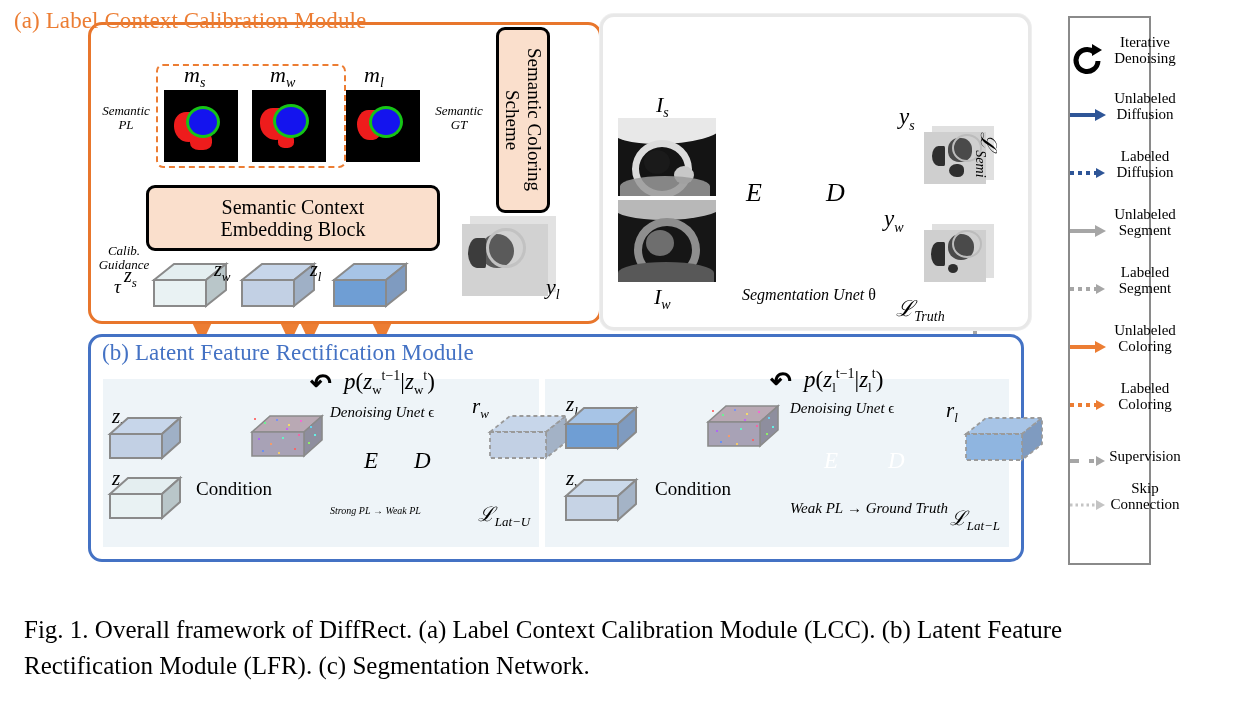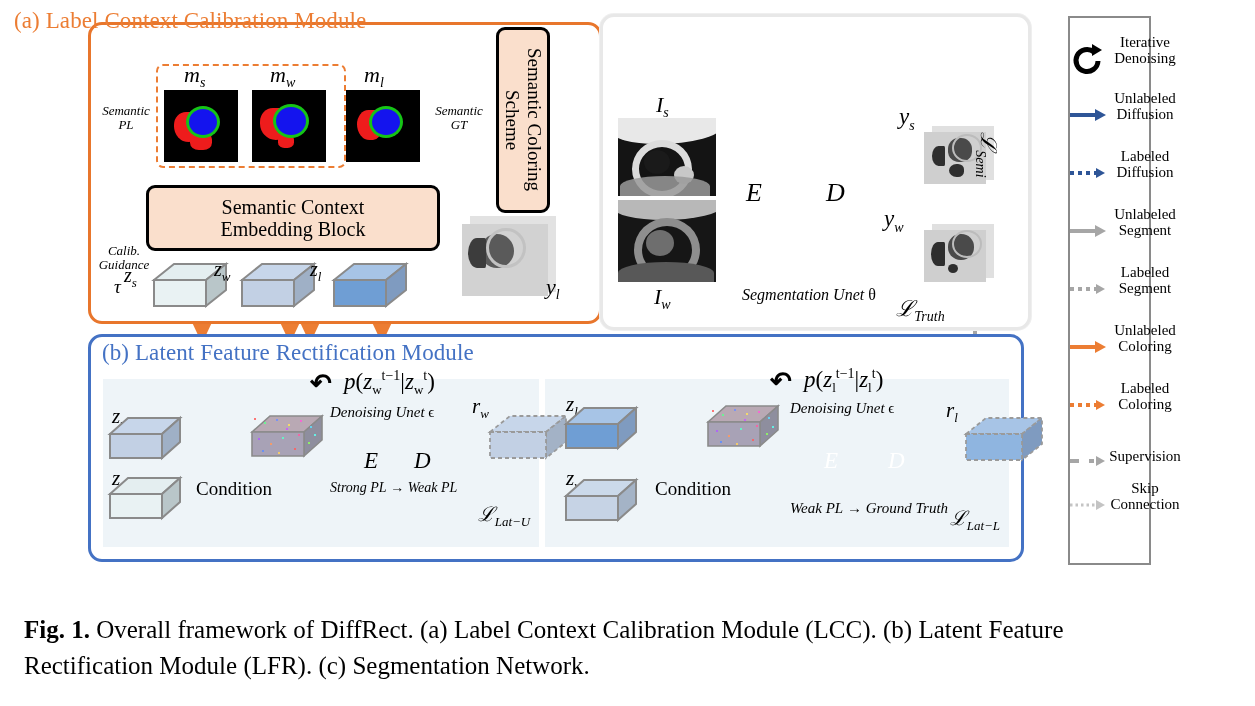--- a/index.html
+++ b/index.html
@@ -44,21 +44,21 @@
   .sm{font-size:13px;font-style:italic;line-height:1.1;text-align:center;}
   .legend-box{position:absolute;left:1068px;top:16px;width:79px;height:545px;
               border:2px solid #8a8a8a;background:#fff;}
   .leg-row{position:absolute;left:0;width:100%;}
   .leg-txt{position:absolute;right:2px;width:86px;text-align:center;font-size:15px;
            line-height:1.08;}
 
   
   .caption{position:absolute;left:24px;top:612px;width:1050px;font-size:25px;
            line-height:1.42;}
-  .caption b{font-weight:bold;text-align:center;}
+  .caption b{font-weight:normal;text-align:center;}
 
   .watermark{position:absolute;left:1010px;top:652px;font-size:25px;color:#e2e2e2;
              font-family:"Liberation Sans",sans-serif;white-space:nowrap;}
 
   svg{overflow:visible;}
 </style>
 </head>
 <body>
 
 <div class="fig">
@@ -355,21 +355,21 @@
           <rect x="38" y="18" width="2" height="2" fill="#c85fff"></rect>
       </g>
     </g>
   </svg>
 
   <div class="lbl" style="left:344px;top:368px;font-size:23px;">
     <span style="font-style:italic;">p</span>(<span style="font-style:italic;">z</span><sub style="font-size:13px;">w</sub><sup style="font-size:14px;">t−1</sup>|<span style="font-style:italic;">z</span><sub style="font-size:13px;">w</sub><sup style="font-size:14px;">t</sup>)
   </div>
   <div class="lbl" style="left:310px;top:368px;font-size:26px;font-weight:bold;">↶</div>
   <div class="lbl" style="left:330px;top:404px;font-size:15px;font-style:italic;">Denoising Unet&nbsp;<span style="font-style:normal;">ϵ</span></div>
-  <div class="lbl" style="left:330px;top:480px;font-size:14px;font-style:italic;">Strong PL&nbsp;→&nbsp;Weak PL</div>
+  <div class="lbl" style="left:330px;top:505px;font-size:10px;font-style:italic;">Strong PL&nbsp;→&nbsp;Weak PL</div>
   <div class="lbl mi" style="left:364px;top:448px;font-size:23px;">E</div>
   <div class="lbl mi" style="left:414px;top:448px;font-size:23px;">D</div>
   <div class="lbl" style="left:196px;top:478px;font-size:19px;">Condition</div>
 
   <div class="lbl mi" style="left:472px;top:394px;font-size:21px;font-family:Liberation Serif, serif;">r<sub style="font-size:13px;">w</sub></div>
   <svg class="abs" style="left:486px;top:410px;width:90px;height:70px;">
     <path d="M4,22 L24,6 L80,6 L60,22 Z" fill="#c7d6ea" stroke="#9a9a9a" stroke-width="1.8" stroke-dasharray="4,3"></path>
     <path d="M60,22 L80,6 L80,32 L60,48 Z" fill="#a3b2c6" stroke="#9a9a9a" stroke-width="1.8" stroke-dasharray="4,3"></path>
     <path d="M4,22 L60,22 L60,48 L4,48 Z" fill="#c2d0e4" stroke="#9a9a9a" stroke-width="1.8" stroke-dasharray="4,3"></path>
   </svg>

